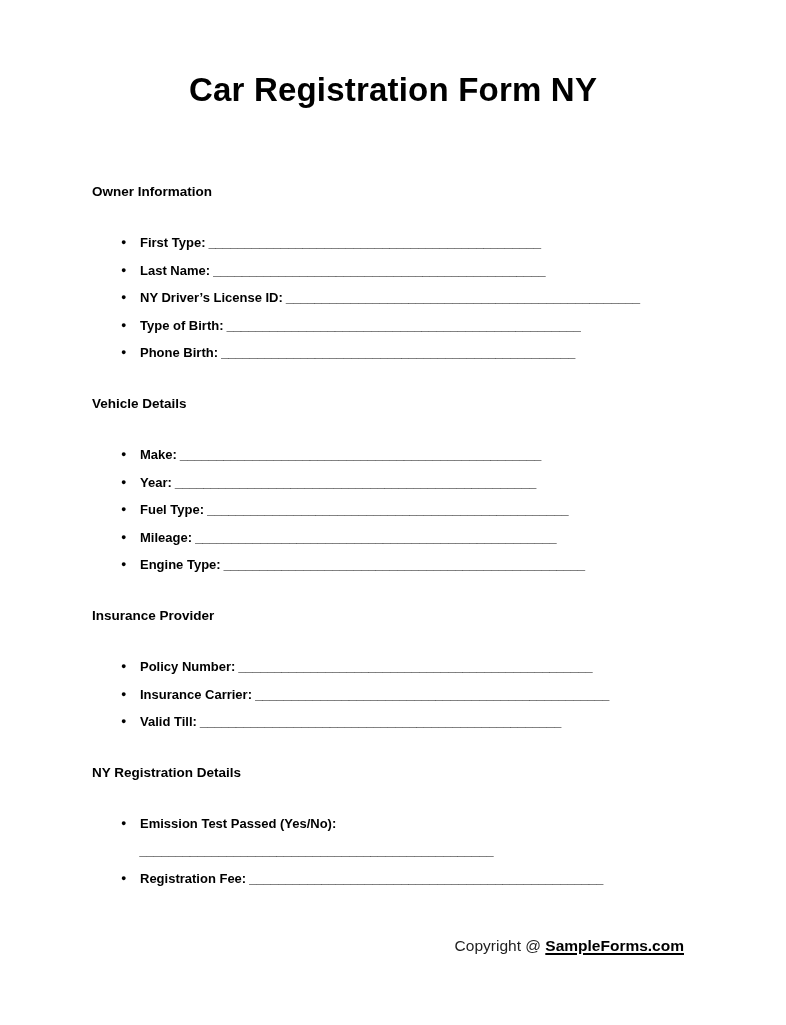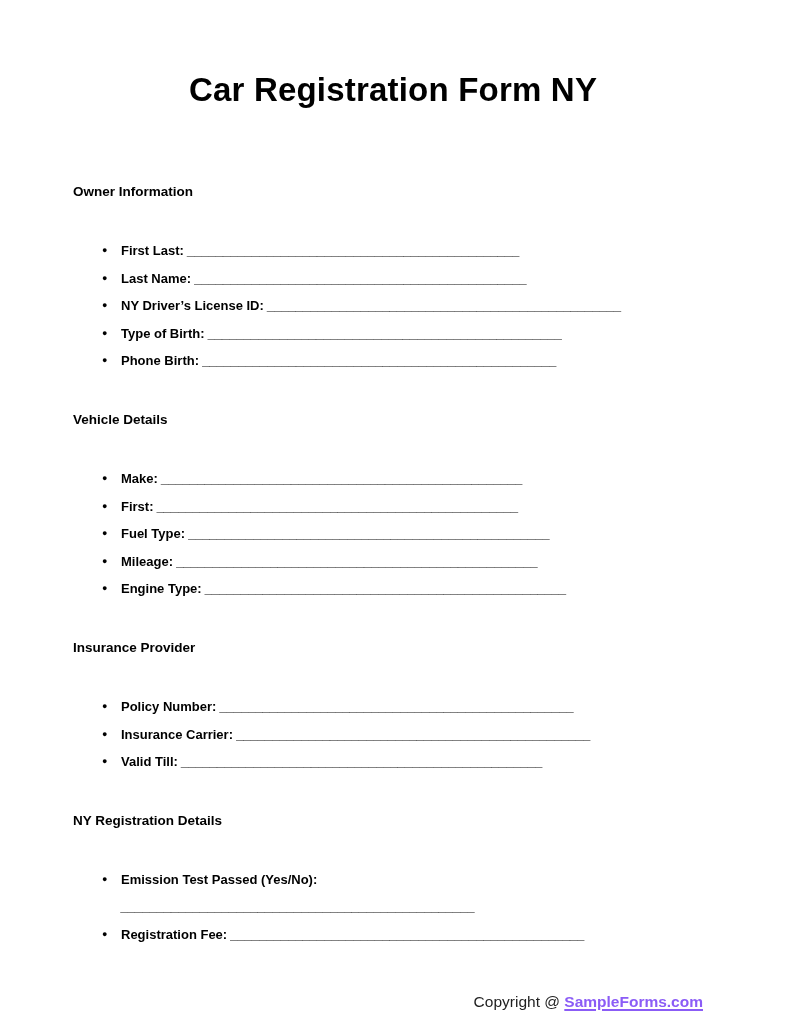--- a/index.html
+++ b/index.html
@@ -4,34 +4,34 @@
 <style>
   html, body { margin: 0; padding: 0; }
   body {
     width: 786px;
     height: 1025px;
     background: #ffffff;
     color: #000000;
     font-family: "Liberation Sans", sans-serif;
     overflow: hidden;
   }
-  .page { padding: 0 73px; }
+  .page { padding: 0 92px; }
   .title {
     font-size: 33px;
     font-weight: 700;
     text-align: center;
     line-height: 40px;
     margin: 70px 0 73px 0;
     letter-spacing: 0.2px;
   }
   h2.sec {
     font-size: 13.5px;
     font-weight: 700;
     line-height: 18px;
-    margin: 36px 0;
+    margin: 28px 0;
   }
   ul.fields {
     list-style: none;
     margin: 20px 0;
     padding: 0 0 0 48px;
   }
   ul.fields li {
     position: relative;
     font-size: 13px;
     font-weight: 700;
@@ -68,21 +68,21 @@
 </head>
 <body>
 
 <div class="page">
 
   <div class="title">Car Registration Form NY</div>
 
   <h2 class="sec">Owner Information</h2>
   <ul class="fields">
     <li>
-      <span class="lbl">First Last:</span>
+      <span class="lbl">First Type:</span>
       <span class="line">______________________________________________</span>
     </li>
     <li>
       <span class="lbl">Last Name:</span>
       <span class="line">______________________________________________</span>
     </li>
     <li>
       <span class="lbl">NY Driver’s License ID:</span>
       <span class="line">_________________________________________________</span>
     </li>
@@ -96,21 +96,21 @@
     </li>
   </ul>
 
   <h2 class="sec">Vehicle Details</h2>
   <ul class="fields">
     <li>
       <span class="lbl">Make:</span>
       <span class="line">__________________________________________________</span>
     </li>
     <li>
-      <span class="lbl">First:</span>
+      <span class="lbl">Year:</span>
       <span class="line">__________________________________________________</span>
     </li>
     <li>
       <span class="lbl">Fuel Type:</span>
       <span class="line">__________________________________________________</span>
     </li>
     <li>
       <span class="lbl">Mileage:</span>
       <span class="line">__________________________________________________</span>
     </li>
@@ -143,16 +143,16 @@
       <span class="line block-line">_________________________________________________</span>
     </li>
     <li>
       <span class="lbl">Registration Fee:</span>
       <span class="line">_________________________________________________</span>
     </li>
   </ul>
 
   <div class="footer">
     <span>Copyright @</span>
-    <a class="brand" style="color: #8b5cf6;">SampleForms.com</a>
+    <a class="brand" style="color: #000000;">SampleForms.com</a>
   </div>
 
 </div>
 
 </body></html>

